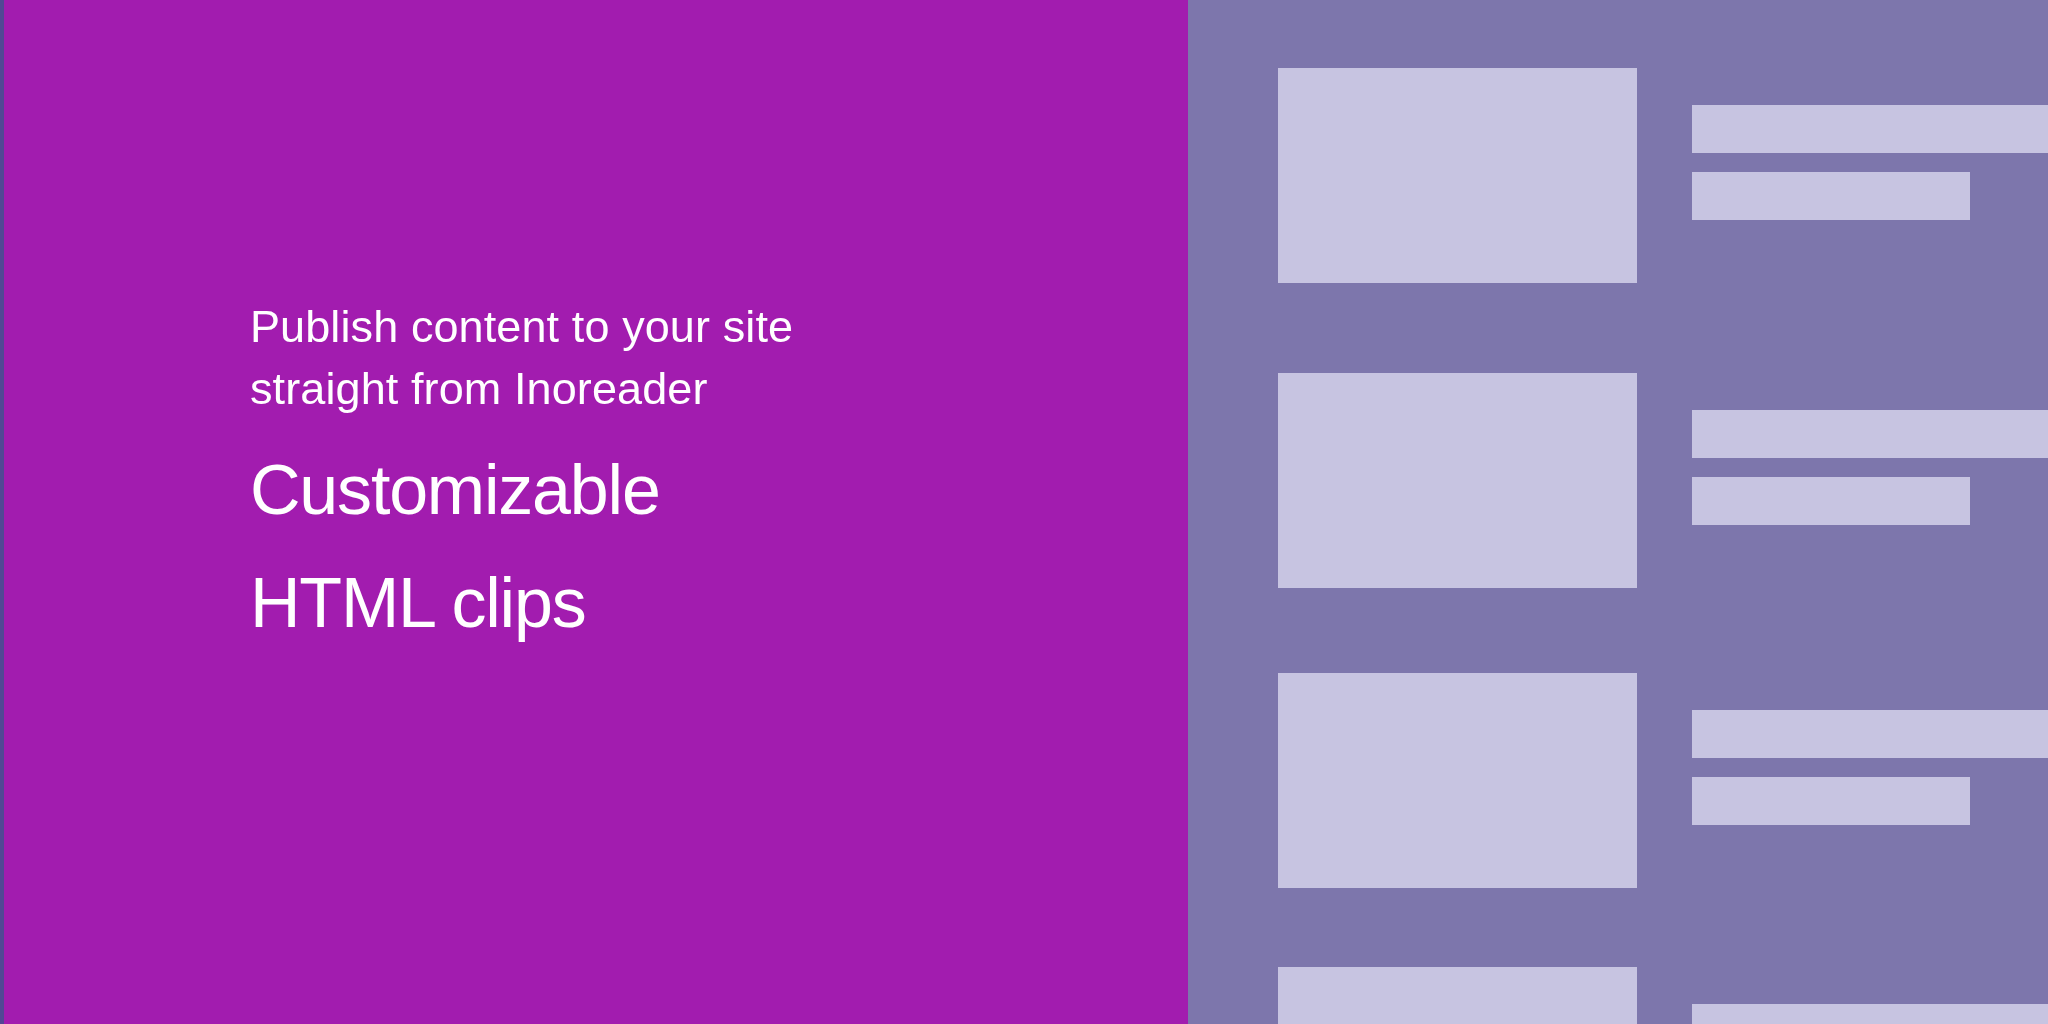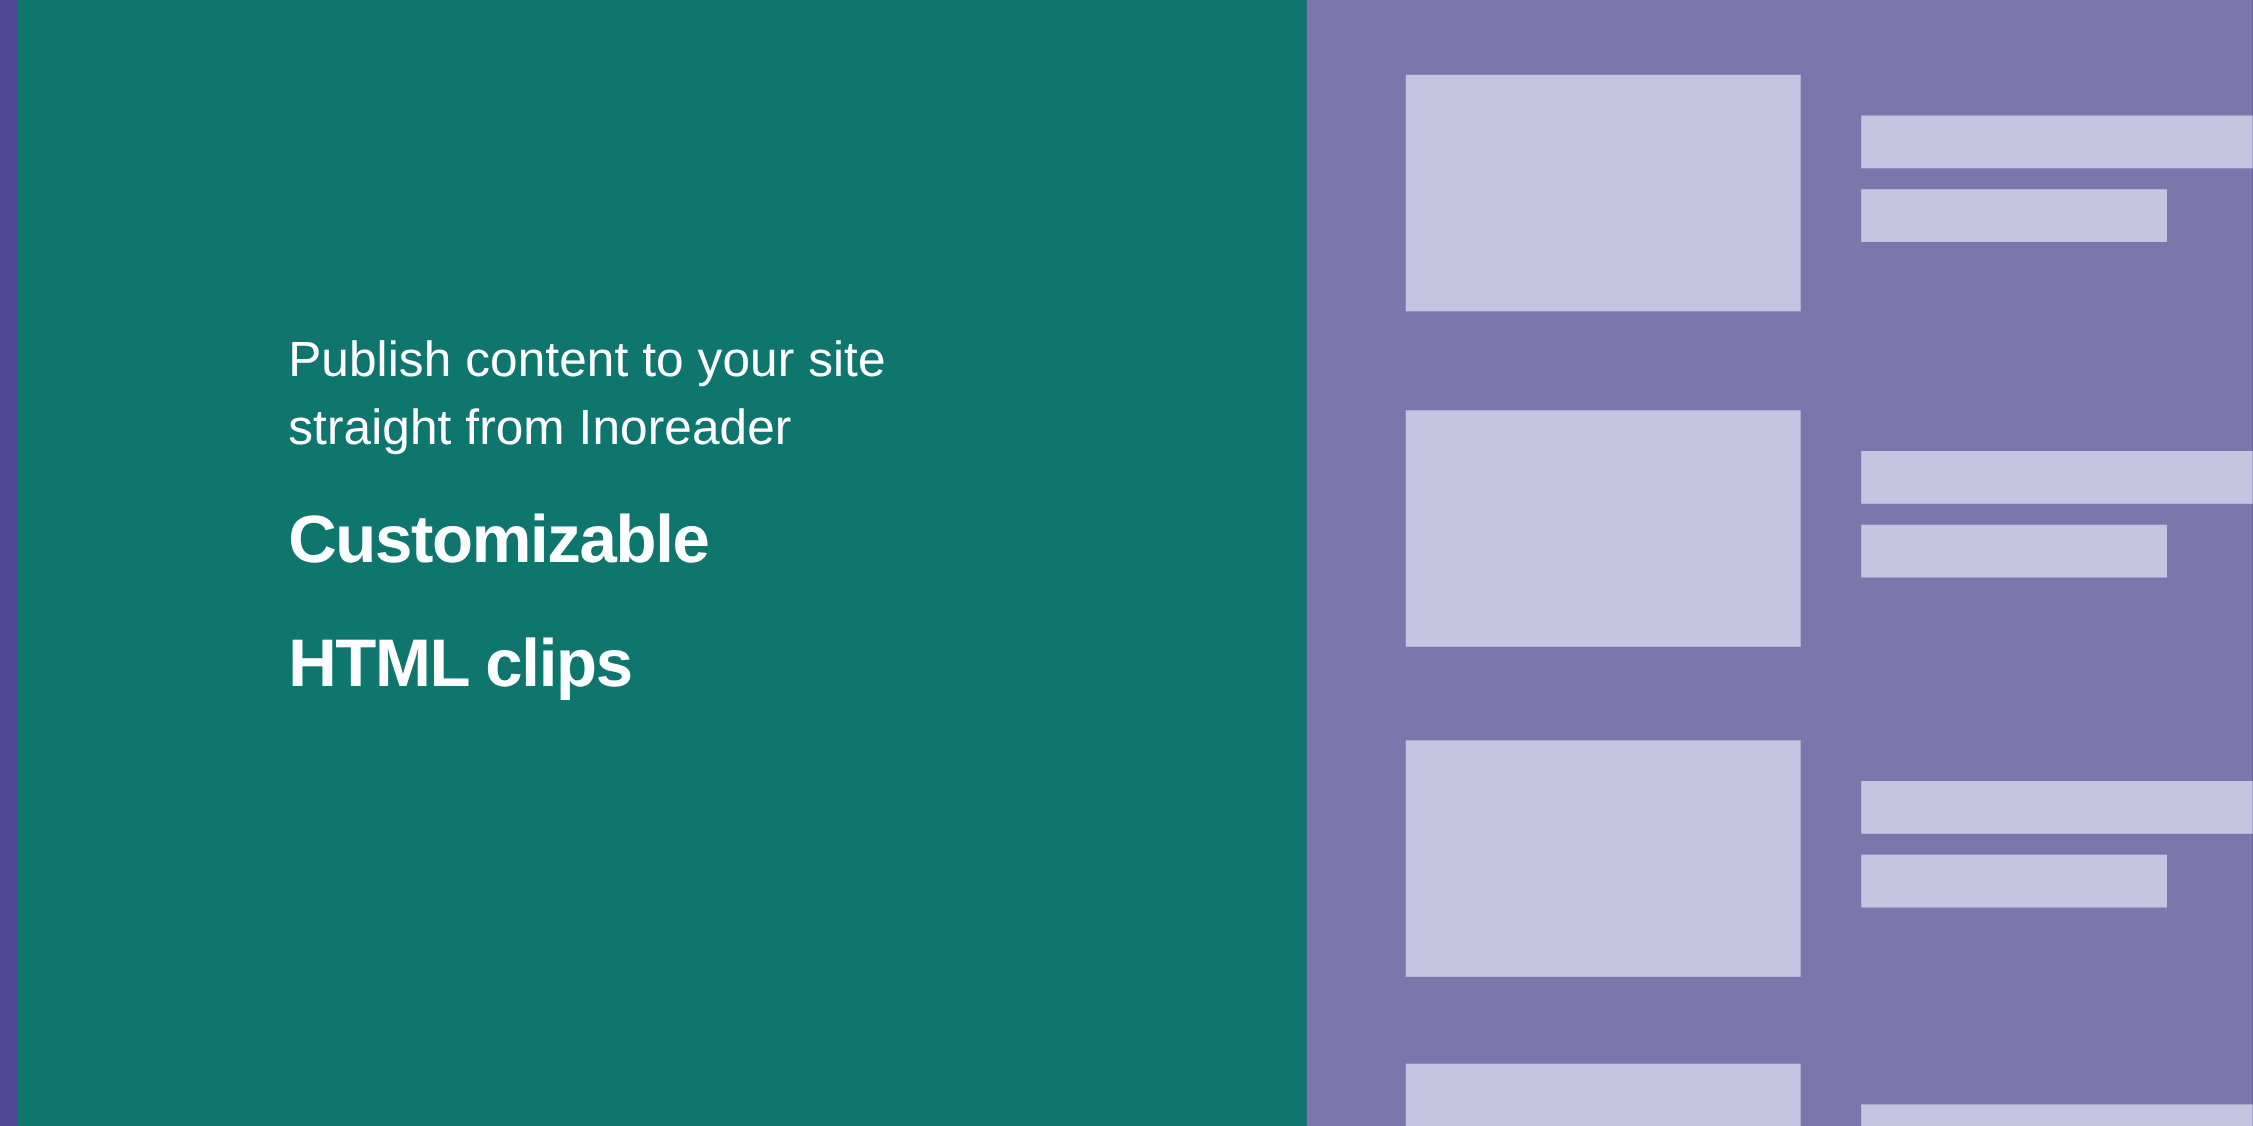--- a/index.html
+++ b/index.html
@@ -15,46 +15,46 @@
   }
   .banner {
     position: relative;
     width: 2048px;
     height: 1024px;
     overflow: hidden;
   }
   
   .left-panel {
     position: absolute;
-    left: 16px;
+    left: 4px;
     top: 0;
     width: 1188px;
     height: 1024px;
-    background: #0f766e;
+    background: #a21caf;
   }
   .copy-block {
     position: absolute;
     left: 246px;
     top: 296px;
     width: 860px;
   }
   .eyebrow {
     color: #ffffff;
     font-size: 45px;
     line-height: 62px;
     font-weight: 400;
     letter-spacing: 0.1px;
     margin: 0;
     white-space: pre-line;
   }
   .headline {
     color: #ffffff;
-    font-size: 61px;
+    font-size: 70px;
     line-height: 113px;
-    font-weight: 700;
+    font-weight: 400;
     letter-spacing: -1.2px;
     margin: 14px 0 0 0;
     white-space: pre-line;
   }
   
   .right-panel {
     position: absolute;
     left: 1188px;
     top: 0;
     width: 860px;

